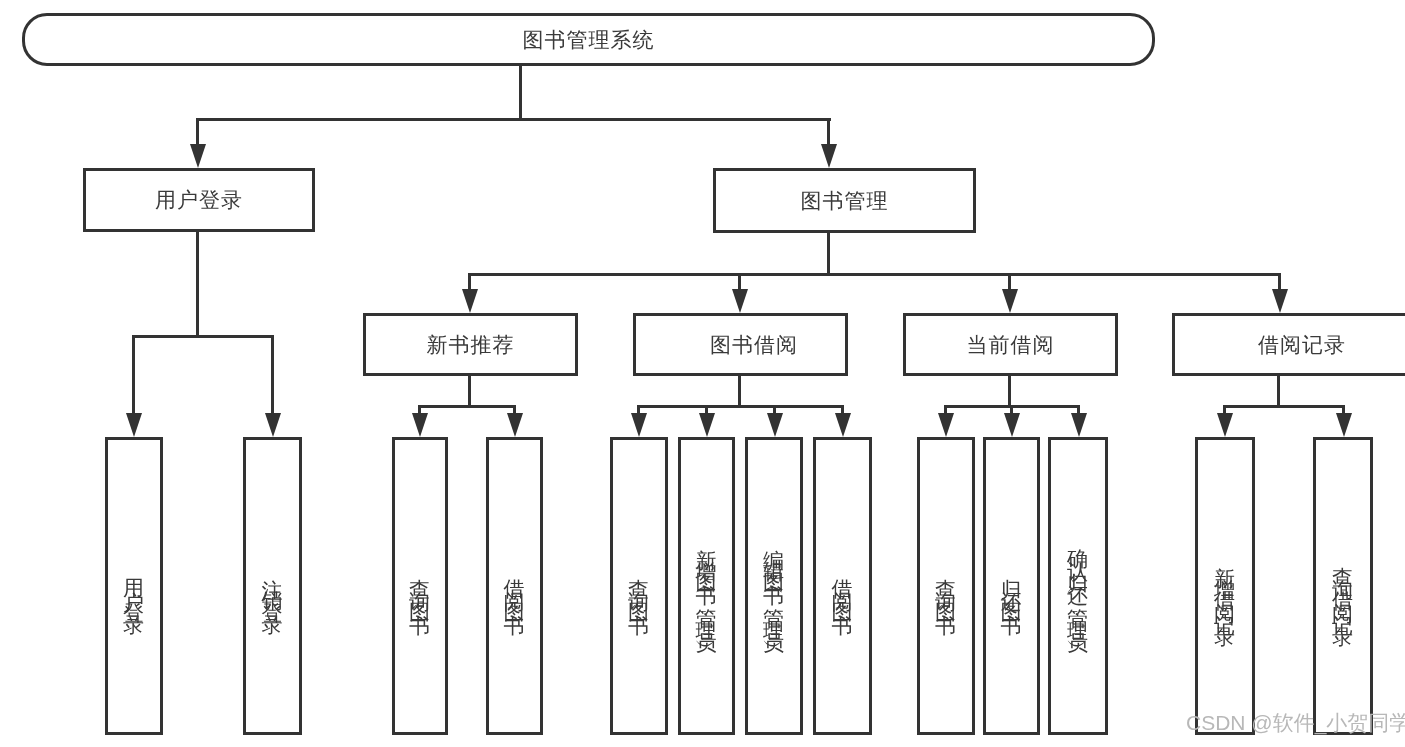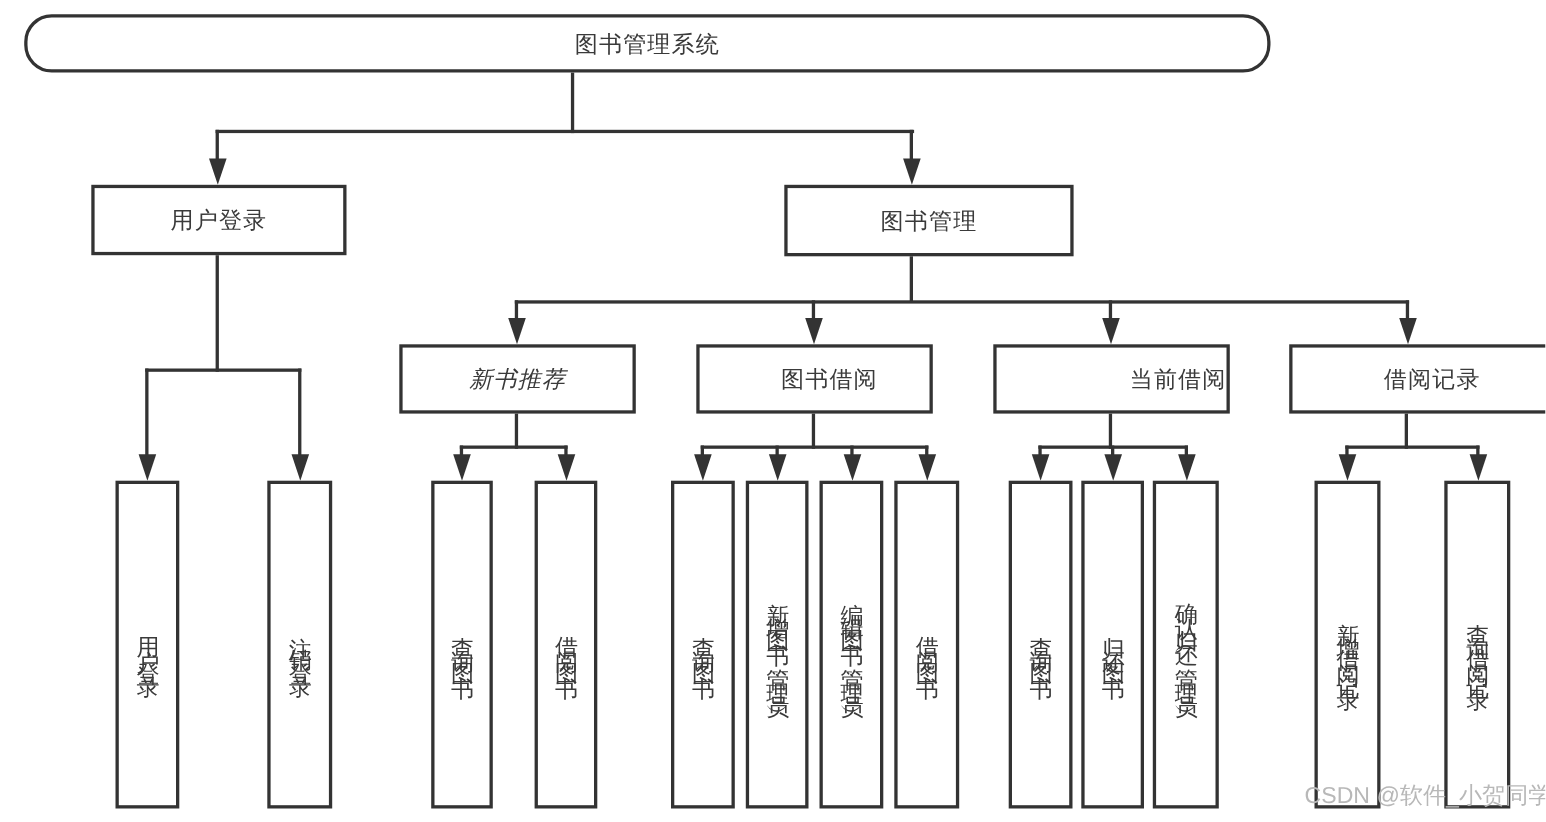--- a/index.html
+++ b/index.html
@@ -61,27 +61,27 @@
   <div class="line" style="left:468px;top:273px;width:813px;height:3px;"></div>
   <div class="line" style="left:468px;top:273px;width:3px;height:18px;"></div>
   <div class="arrow" style="left:462px;top:289px;"></div>
   <div class="line" style="left:738px;top:273px;width:3px;height:18px;"></div>
   <div class="arrow" style="left:732px;top:289px;"></div>
   <div class="line" style="left:1008px;top:273px;width:3px;height:18px;"></div>
   <div class="arrow" style="left:1002px;top:289px;"></div>
   <div class="line" style="left:1278px;top:273px;width:3px;height:18px;"></div>
   <div class="arrow" style="left:1272px;top:289px;"></div>
 
-  <div class="box" style="left:363px;top:313px;width:215px;height:63px;font-style:italic;">
+  <div class="box" style="left:363px;top:313px;width:215px;height:63px;">
     <span class="h-label">新书推荐</span>
   </div>
   <div class="box" style="left:633px;top:313px;width:215px;height:63px;padding-left:27px;">
     <span class="h-label">图书借阅</span>
   </div>
-  <div class="box" style="left:903px;top:313px;width:215px;height:63px;justify-content:flex-end;">
+  <div class="box" style="left:903px;top:313px;width:215px;height:63px;">
     <span class="h-label">当前借阅</span>
   </div>
   <div class="box" style="left:1172px;top:313px;width:260px;height:63px;">
     <span class="h-label">借阅记录</span>
   </div>
 
   <div class="line" style="left:468px;top:376px;width:3px;height:32px;"></div>
   <div class="line" style="left:418px;top:405px;width:98px;height:3px;"></div>
   <div class="line" style="left:418px;top:405px;width:3px;height:12px;"></div>
   <div class="arrow" style="left:412px;top:413px;"></div>

